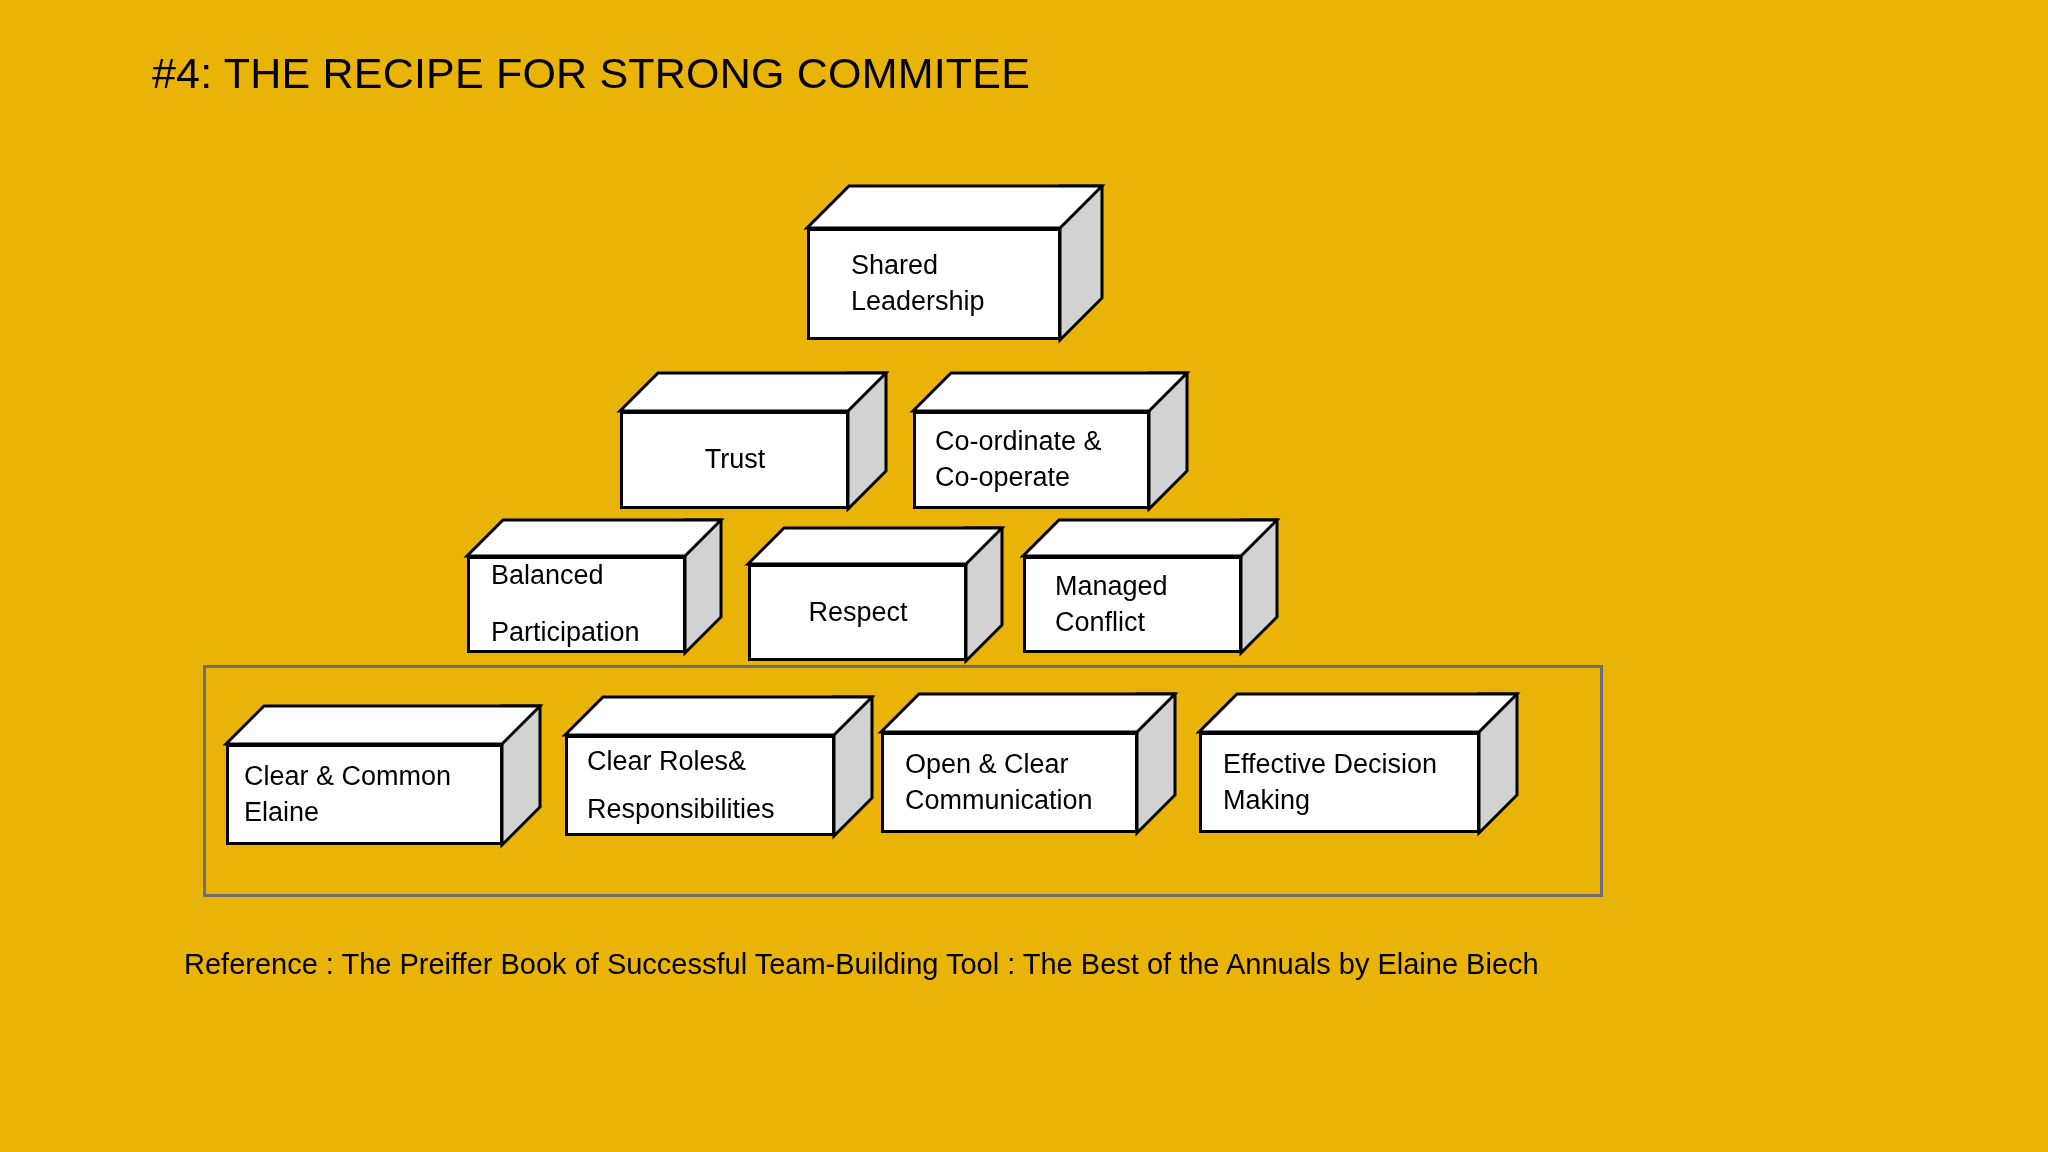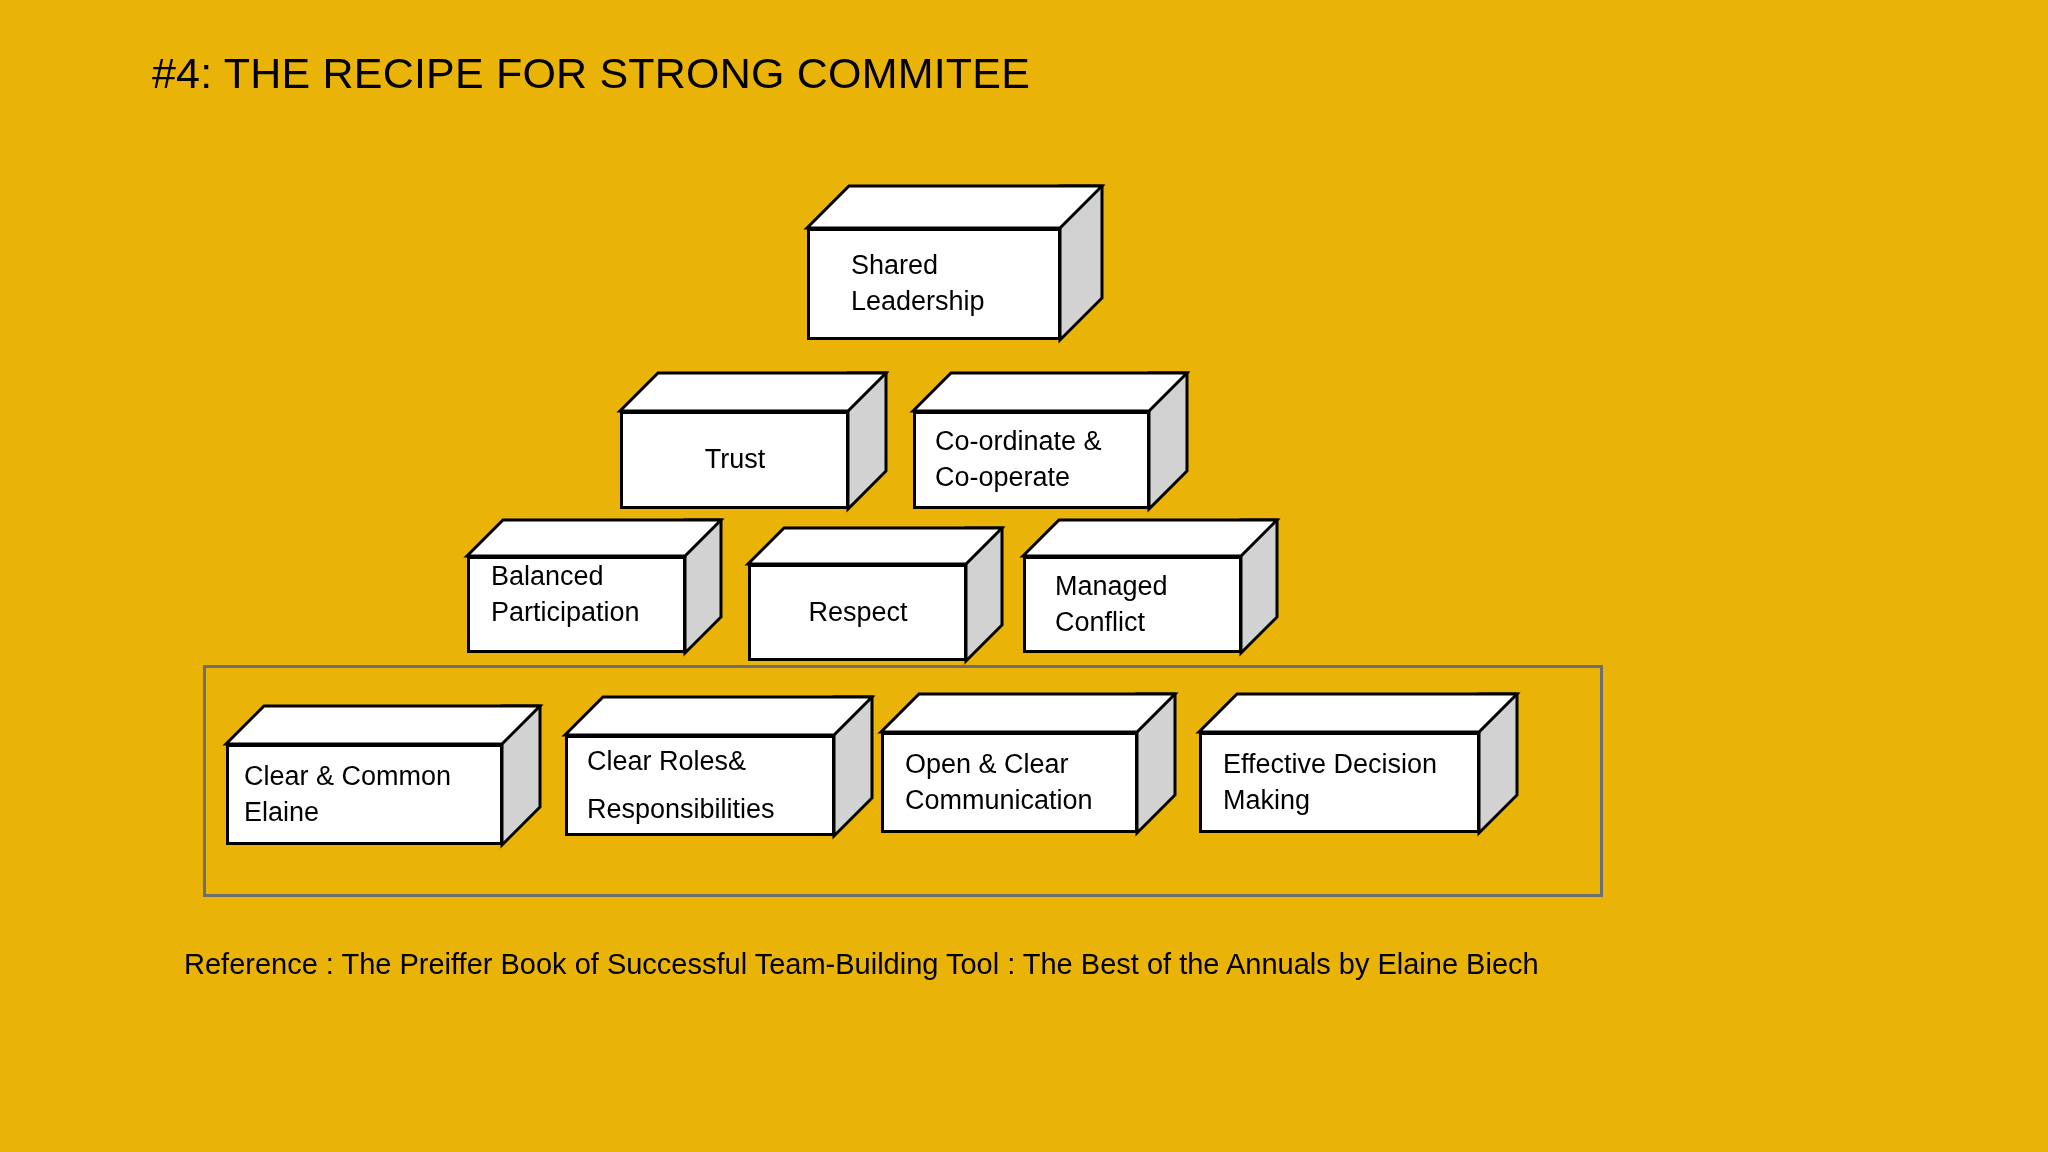--- a/index.html
+++ b/index.html
@@ -132,21 +132,21 @@
       <span class="ln">Co-operate</span>
     </div>
   </div>
 
   <div class="box3d" style="left:467px; top:520px; width:254px; height:133px;">
     <svg width="254" height="133" viewBox="0 0 254 133">
       <polygon points="218,0 254,0 254,97 218,133" fill="#d2d2d2" stroke="#000000" stroke-width="3"></polygon>
       <polygon points="0,36 36,0 254,0 218,36" fill="#ffffff" stroke="#000000" stroke-width="3"></polygon>
       <rect x="1.5" y="37.5" width="216" height="94" fill="#ffffff" stroke="#000000" stroke-width="3"></rect>
     </svg>
-    <div class="box-label left" style="left:24px; top:28px; width:192px; height:93px;">
+    <div class="box-label left" style="left:24px; top:38px; width:192px; height:93px;justify-content:space-between;">
       <span class="ln">Balanced</span>
       <span class="ln">Participation</span>
     </div>
   </div>
 
   <div class="box3d" style="left:748px; top:520px; width:236px; height:133px;margin-top:8px;">
     <svg width="254" height="133" viewBox="0 0 254 133">
       <polygon points="218,0 254,0 254,97 218,133" fill="#d2d2d2" stroke="#000000" stroke-width="3"></polygon>
       <polygon points="0,36 36,0 254,0 218,36" fill="#ffffff" stroke="#000000" stroke-width="3"></polygon>
       <rect x="1.5" y="37.5" width="216" height="94" fill="#ffffff" stroke="#000000" stroke-width="3"></rect>

